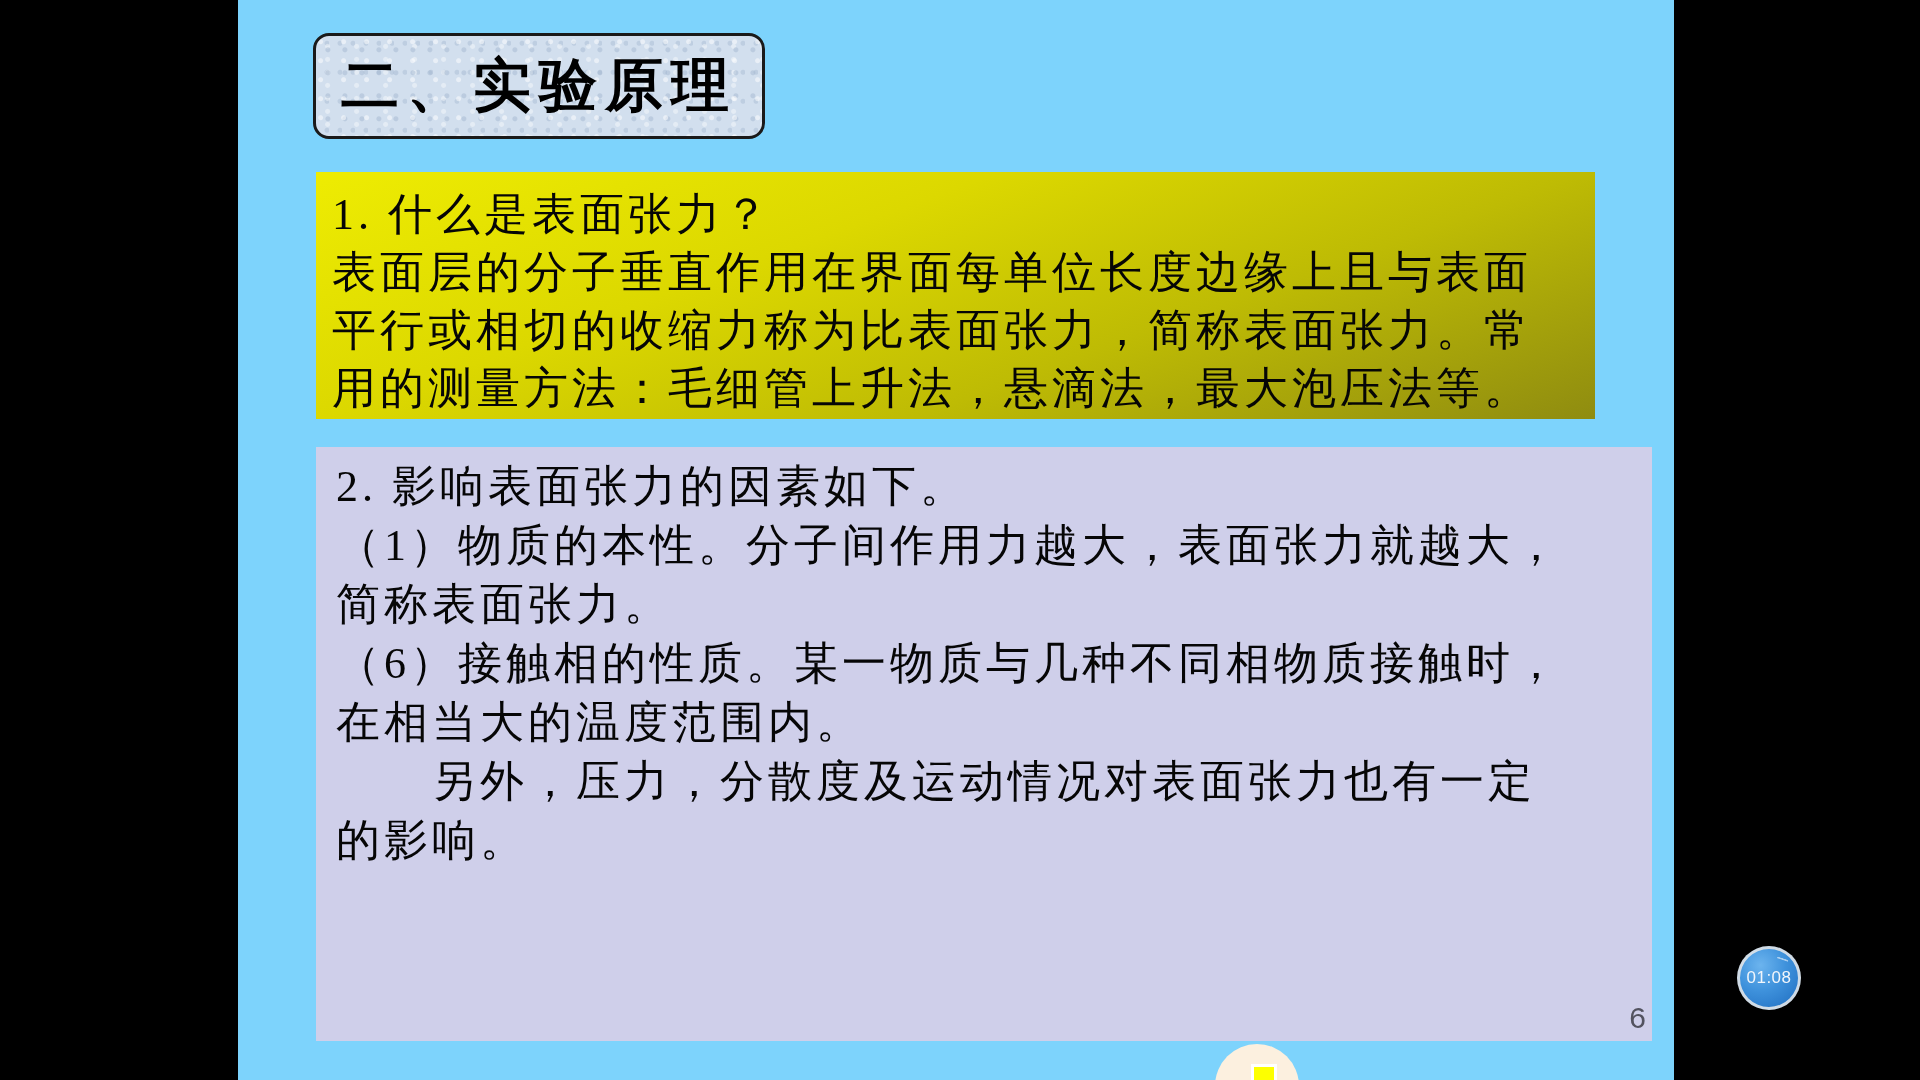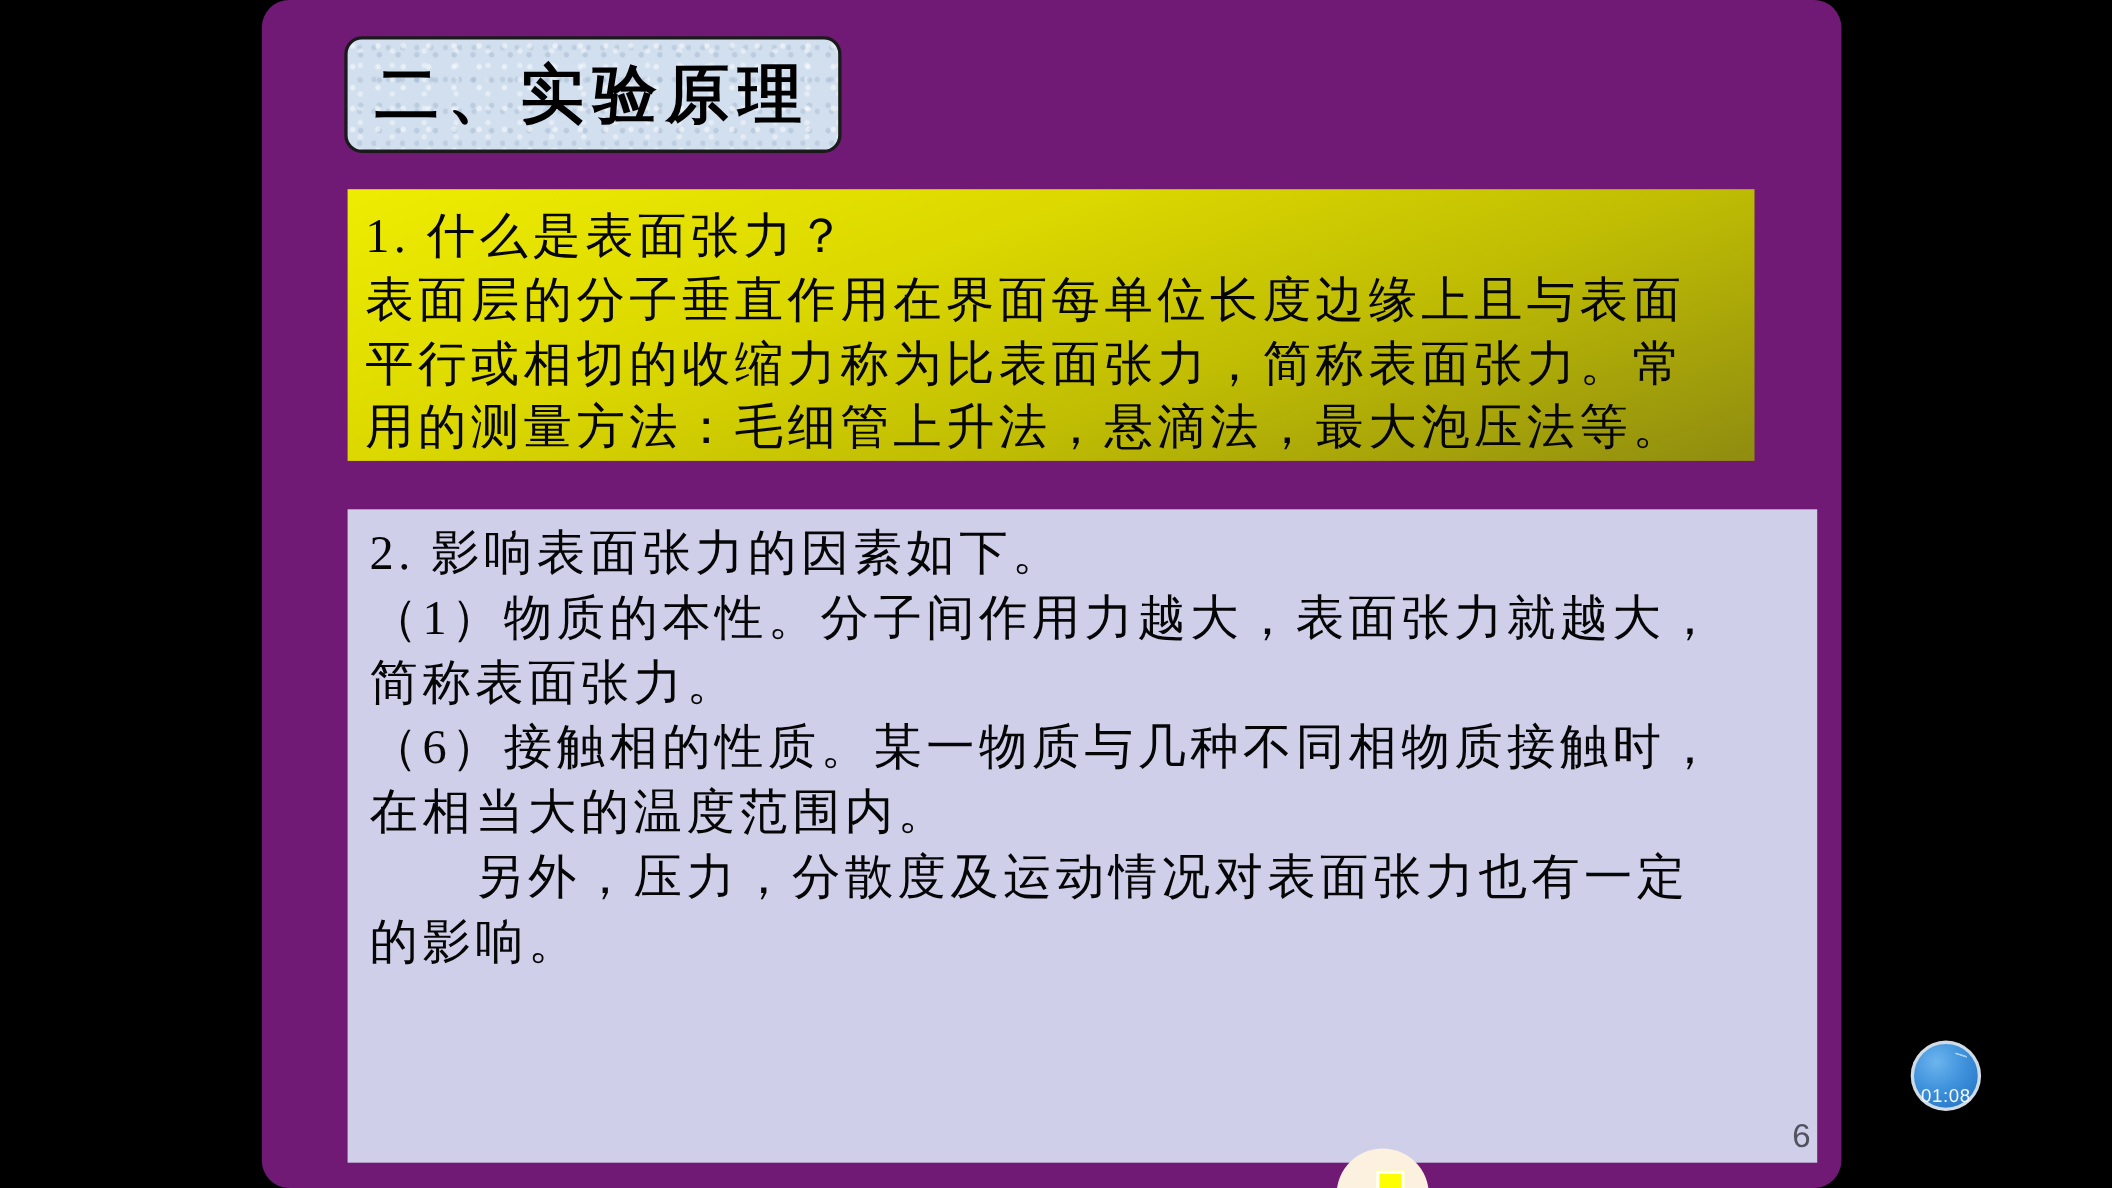--- a/index.html
+++ b/index.html
@@ -3,21 +3,21 @@
 <meta charset="utf-8">
 <style>
   html,body{margin:0;padding:0;background:#000;}
   #stage{
     position:relative;width:1920px;height:1080px;background:#000;
     overflow:hidden;font-family:"Liberation Serif","DejaVu Serif",serif;
   }
   
   #slide{
     position:absolute;left:238px;top:0;width:1436px;height:1080px;
-    background:#701a75;overflow:hidden;border-radius:25px;
+    background:#7dd3fc;overflow:hidden;
   }
   
   .title-box{
     position:absolute;left:75px;top:33px;width:452px;height:106px;
     box-sizing:border-box;border:3px solid #1a1a1a;border-radius:16px;
     background-color:#d2dfee;
     background-image:
       radial-gradient(circle at 20% 30%, rgba(255,255,255,.5) 0 2px, transparent 3px),
       radial-gradient(circle at 70% 60%, rgba(160,180,205,.45) 0 2px, transparent 3px),
       radial-gradient(circle at 40% 80%, rgba(255,255,255,.4) 0 2px, transparent 3px),
@@ -33,21 +33,21 @@
   .definition-box{
     position:absolute;left:78px;top:172px;width:1279px;height:247px;
     box-sizing:border-box;padding:14px 16px 0 16px;
     background:linear-gradient(160deg,#eeec02 0%,#dcd800 35%,#bebb04 65%,#8f8c10 100%);
     overflow:hidden;
   }
   
   .factors-box{
     position:absolute;left:78px;top:447px;width:1336px;height:594px;
     box-sizing:border-box;padding:10px 16px 0 20px;
-    background:#cfcfea;overflow:hidden;margin-top:16px;
+    background:#cfcfea;overflow:hidden;
   }
   .text-line{
     font-size:44px;color:#060606;letter-spacing:4px;
     white-space:nowrap;line-height:58px;
   }
   .factors-box .text-line{line-height:59px;}
   
   .page-number{
     position:absolute;right:6px;bottom:6px;
     font-size:30px;color:#52525f;letter-spacing:0;
@@ -61,21 +61,21 @@
   .yellow-square{
     position:absolute;left:1013px;top:1064px;width:26px;height:22px;
     background:#fdff00;border:3px solid #ffffff;box-sizing:border-box;
   }
   
   .timer-bubble{
     position:absolute;left:1737px;top:946px;width:64px;height:64px;
     border-radius:50%;
     border:3px solid rgba(225,228,232,0.9);box-sizing:border-box;
     background:radial-gradient(circle at 35% 28%,#6cb4ee 0%,#3f92dc 45%,#1f6dc0 100%);
-    display:flex;align-items:flex-end;justify-content:center;
+    display:flex;align-items:center;justify-content:center;
   }
   .timer-text{
     color:#f2f6fb;font-size:17px;letter-spacing:0.5px;
     font-family:"Liberation Sans","DejaVu Sans",sans-serif;
   }
   .timer-ticks{
     position:absolute;right:10px;top:9px;width:12px;height:5px;
     border-top:2px solid rgba(255,255,255,.55);
     transform:rotate(18deg);border-radius:2px;
   }

